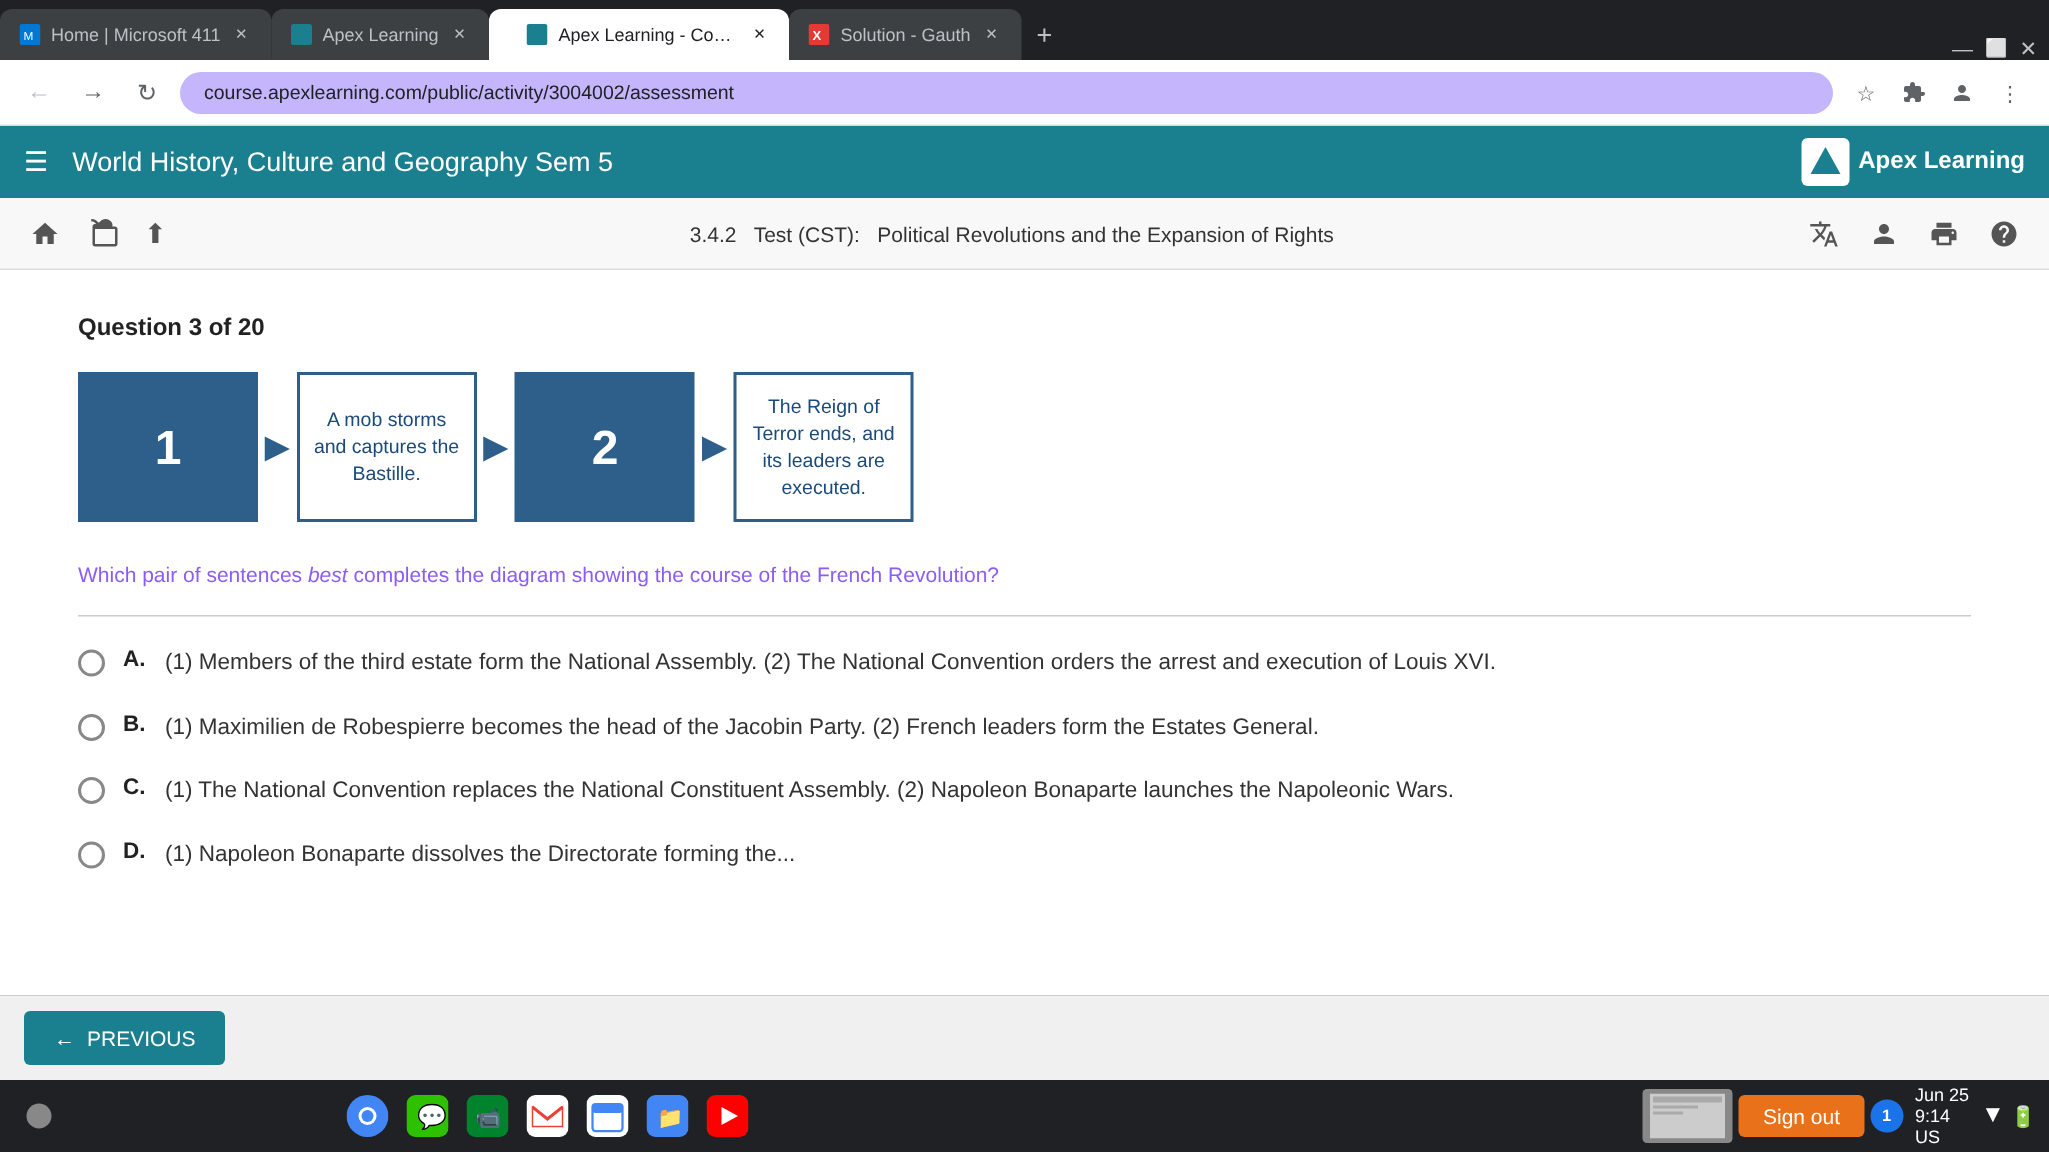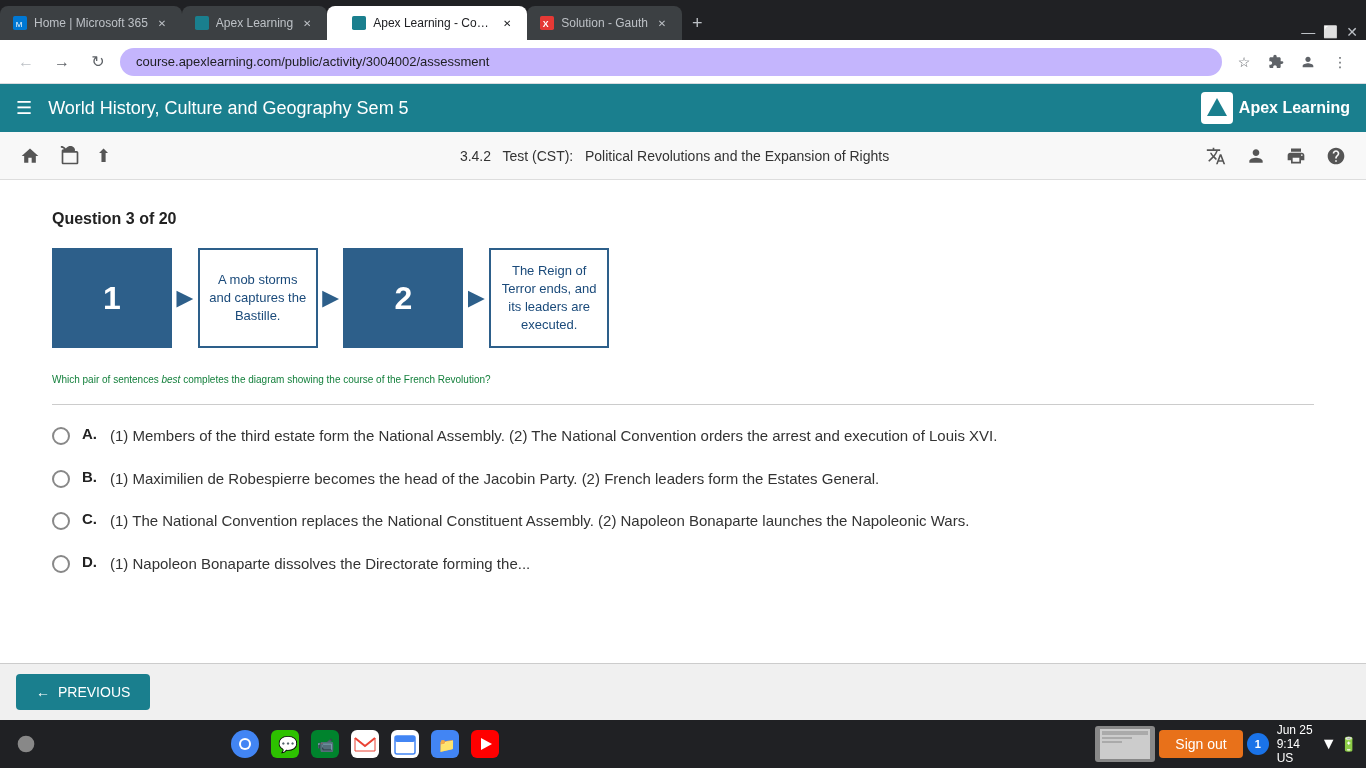--- a/index.html
+++ b/index.html
@@ -38,21 +38,21 @@
     
     .main-content { padding: 30px 52px; overflow-y: auto; height: calc(768px - 40px - 44px - 48px - 48px - 48px - 48px); background: #fff; }
     .question-counter { font-size: 16px; font-weight: bold; color: #222; margin-bottom: 20px; }
 
     
     .diagram { display: flex; align-items: center; gap: 0; margin-bottom: 24px; }
     .diagram-box { width: 120px; height: 100px; display: flex; align-items: center; justify-content: center; text-align: center; font-size: 15px; }
     .diagram-box.number { background: #2d5f8a; color: white; font-size: 32px; font-weight: bold; }
     .diagram-box.text-box { background: white; border: 2px solid #2d5f8a; color: #1a4a7a; font-size: 13px; padding: 8px; line-height: 1.4; }
 
-    .question-text { font-size: 10px; color: #15803d; line-height: 1.6; }
+    .question-text { font-size: 14px; color: #8b5cf6; line-height: 1.6; }
     .question-text em { font-style: italic; }
 
     .divider { border: none; border-top: 1px solid #ccc; margin: 16px 0 20px 0; }
 
     
     .answer-choices { display: flex; flex-direction: column; gap: 20px; }
     .answer-item { display: flex; align-items: flex-start; gap: 12px; }
     .radio-btn { width: 18px; height: 18px; border-radius: 50%; border: 2px solid #888; background: white; flex-shrink: 0; margin-top: 2px; cursor: pointer; }
     .answer-letter { font-weight: bold; font-size: 15px; color: #222; min-width: 16px; }
     .answer-text { font-size: 15px; color: #333; line-height: 1.5; text-align: right; }
@@ -73,21 +73,21 @@
 <body>
 
 <div class="tab-bar">
   <div class="tab">
     <div class="tab-favicon">
       <svg width="14" height="14" viewBox="0 0 16 16" fill="#0078d4">
           <rect width="16" height="16" rx="2" fill="#0078d4"></rect>
           <text x="3" y="12" font-size="9" fill="white">M</text>
         </svg>
     </div>
-    <span class="tab-title">Home | Microsoft 365</span>
+    <span class="tab-title">Home | Microsoft 411</span>
     <span class="tab-close">✕</span>
   </div>
   <div class="tab">
     <div class="tab-favicon">
       <svg width="14" height="14" viewBox="0 0 16 16">
           <rect width="16" height="16" rx="2" fill="#1a7f8e"></rect>
         </svg>
     </div>
     <span class="tab-title">Apex Learning</span>
     <span class="tab-close">✕</span>

